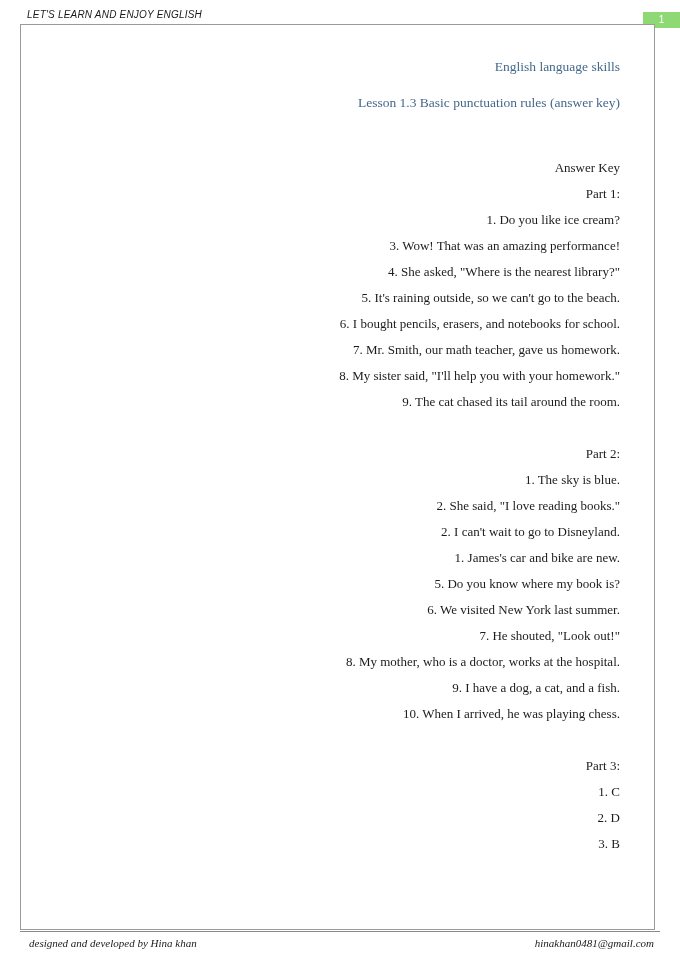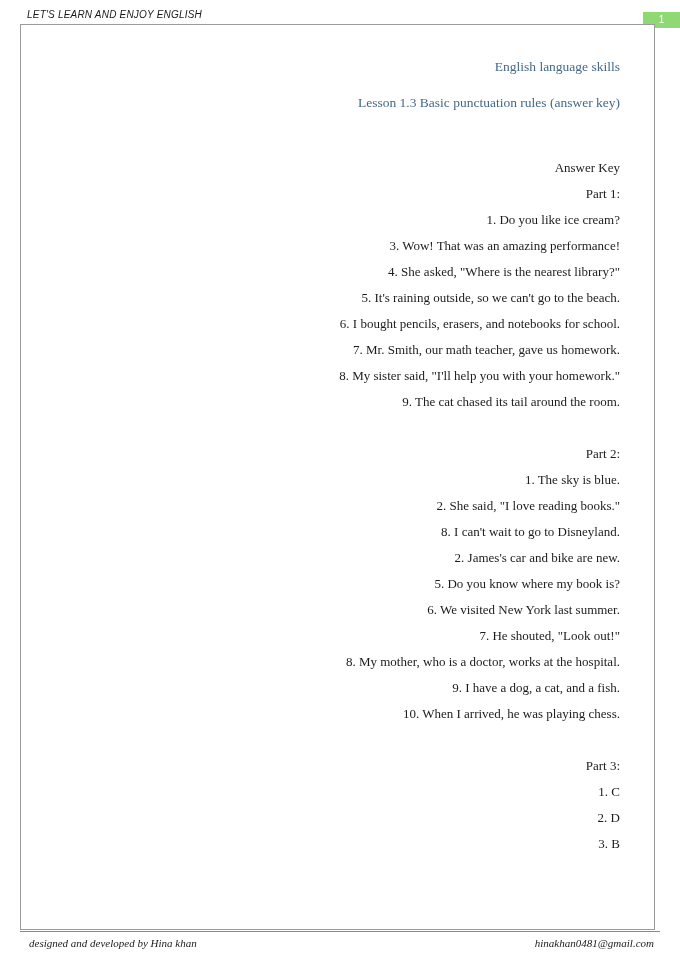--- a/index.html
+++ b/index.html
@@ -155,22 +155,22 @@
         <p class="para">4. She asked, "Where is the nearest library?"</p>
         <p class="para">5. It's raining outside, so we can't go to the beach.</p>
         <p class="para">6. I bought pencils, erasers, and notebooks for school.</p>
         <p class="para">7. Mr. Smith, our math teacher, gave us homework.</p>
         <p class="para">8. My sister said, "I'll help you with your homework."</p>
         <p class="para">9. The cat chased its tail around the room.</p>
         <div class="spacer"></div>
         <p class="para section-label">Part 2:</p>
         <p class="para">1. The sky is blue.</p>
         <p class="para">2. She said, "I love reading books."</p>
-        <p class="para">8. I can't wait to go to Disneyland.</p>
-        <p class="para">2. James's car and bike are new.</p>
+        <p class="para">2. I can't wait to go to Disneyland.</p>
+        <p class="para">1. James's car and bike are new.</p>
         <p class="para">5. Do you know where my book is?</p>
         <p class="para">6. We visited New York last summer.</p>
         <p class="para">7. He shouted, "Look out!"</p>
         <p class="para">8. My mother, who is a doctor, works at the hospital.</p>
         <p class="para">9. I have a dog, a cat, and a fish.</p>
         <p class="para">10. When I arrived, he was playing chess.</p>
         <div class="spacer"></div>
         <p class="para section-label">Part 3:</p>
         <p class="para">1. C</p>
         <p class="para">2. D</p>

